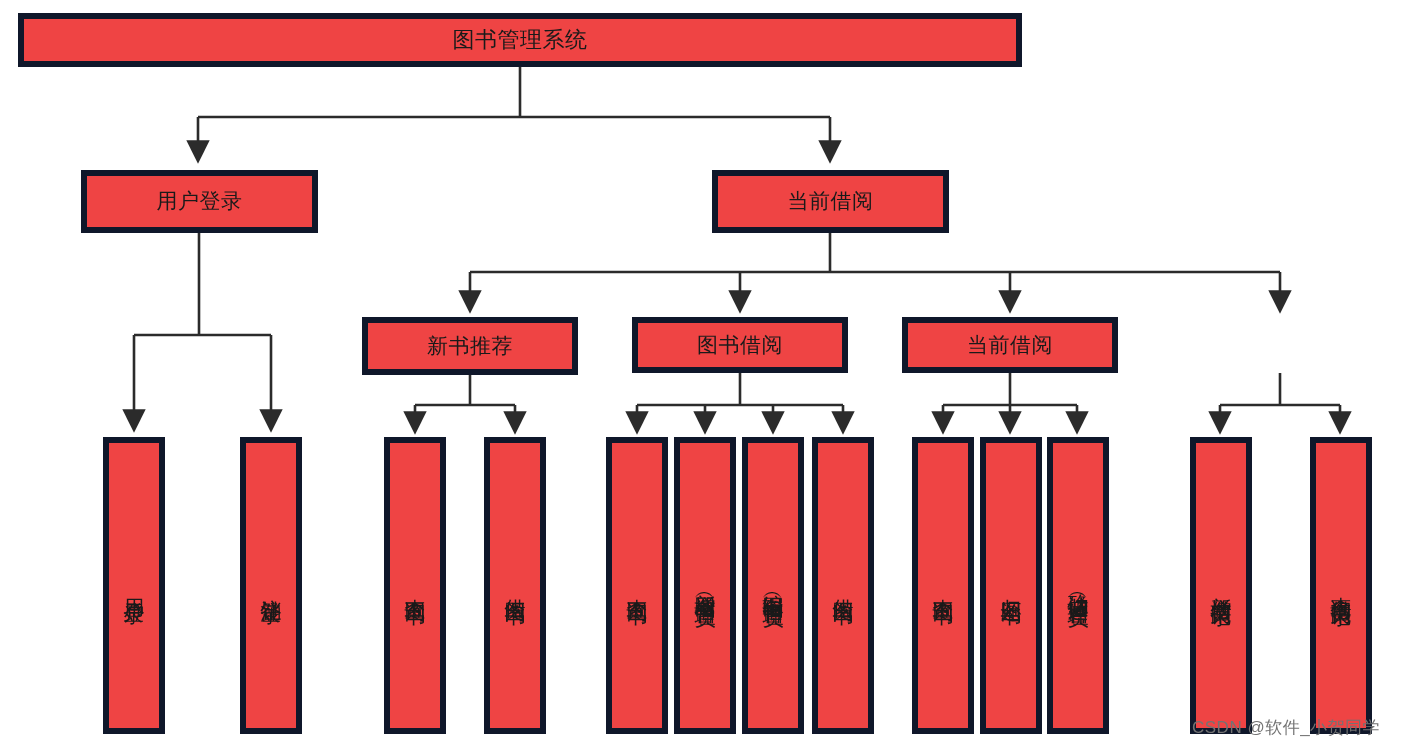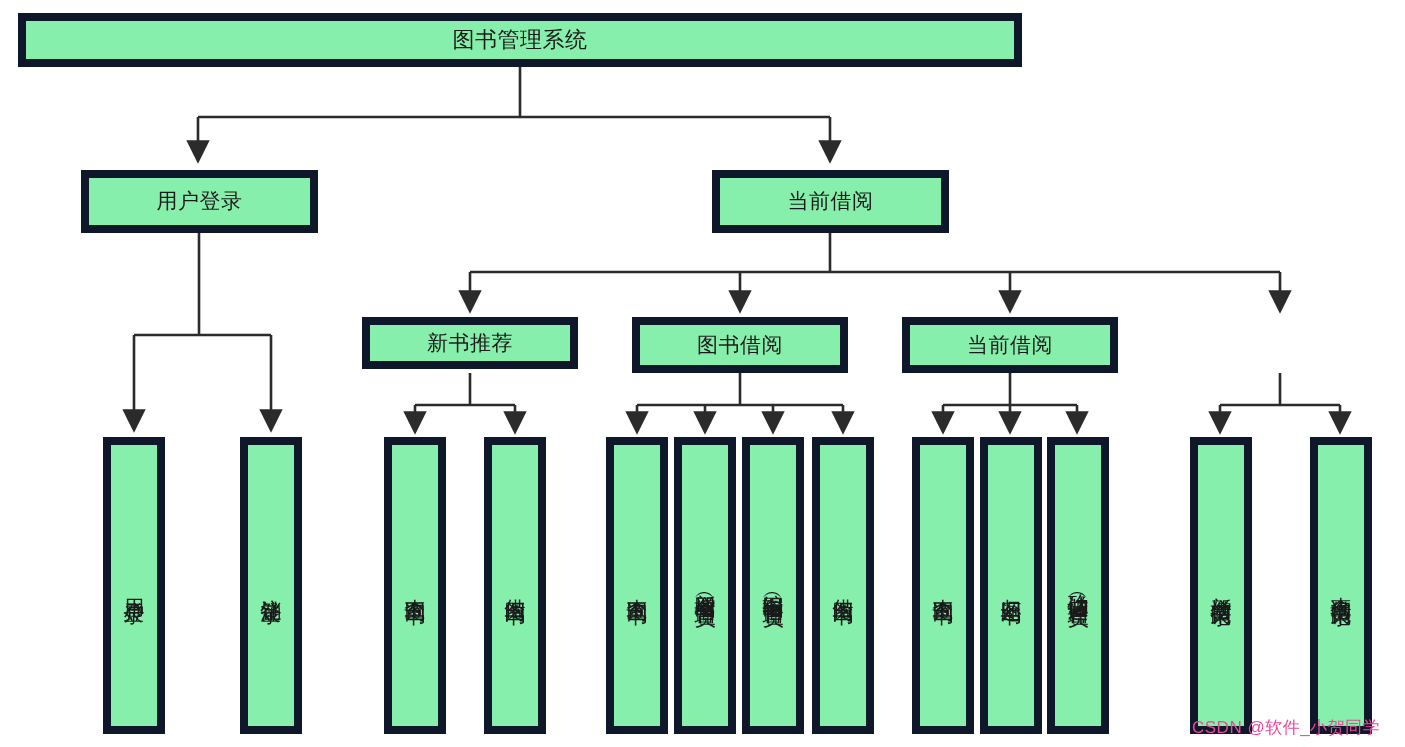--- a/index.html
+++ b/index.html
@@ -21,22 +21,22 @@
     position: absolute;
     left: 0;
     top: 0;
     width: 1405px;
     height: 747px;
     pointer-events: none;
   }
   .node {
     position: absolute;
     box-sizing: border-box;
-    border: 8px solid #0f172a;
-    background: #86efac;
+    border: 6px solid #0f172a;
+    background: #ef4444;
     display: flex;
     align-items: center;
     justify-content: center;
     text-align: center;
     color: #1a1a1a;
   }
   .node .label {
     display: block;
     line-height: 1.28;
     letter-spacing: 0.5px;
@@ -57,21 +57,21 @@
   .node.vert .label {
     writing-mode: vertical-rl;
     text-orientation: upright;
     font-size: 21px;
     line-height: 1.05;
     letter-spacing: 2px;
     white-space: nowrap;
   }
   .watermark {
     position: absolute;
-    color: #ec4899;
+    color: #737373;
     font-size: 17px;
     white-space: nowrap;
     letter-spacing: 0.5px;
   }
 </style>
 </head>
 <body>
 
 <div id="canvas">
 
@@ -129,21 +129,21 @@
     <span class="label">图书管理系统</span>
   </div>
 
   <div class="node horiz" style="left:81px; top:170px; width:237px; height:63px;">
     <span class="label">用户登录</span>
   </div>
   <div class="node horiz" style="left:712px; top:170px; width:237px; height:63px;">
     <span class="label">当前借阅</span>
   </div>
 
-  <div class="node horiz" style="left:362px; top:317px; width:216px; height:52px;">
+  <div class="node horiz" style="left:362px; top:317px; width:216px; height:58px;">
     <span class="label">新书推荐</span>
   </div>
   <div class="node horiz" style="left:632px; top:317px; width:216px; height:56px;">
     <span class="label">图书借阅</span>
   </div>
   <div class="node horiz" style="left:902px; top:317px; width:216px; height:56px;">
     <span class="label">当前借阅</span>
   </div>
 
   <div class="node vert" style="left:103px; top:437px; width:62px; height:297px;">

